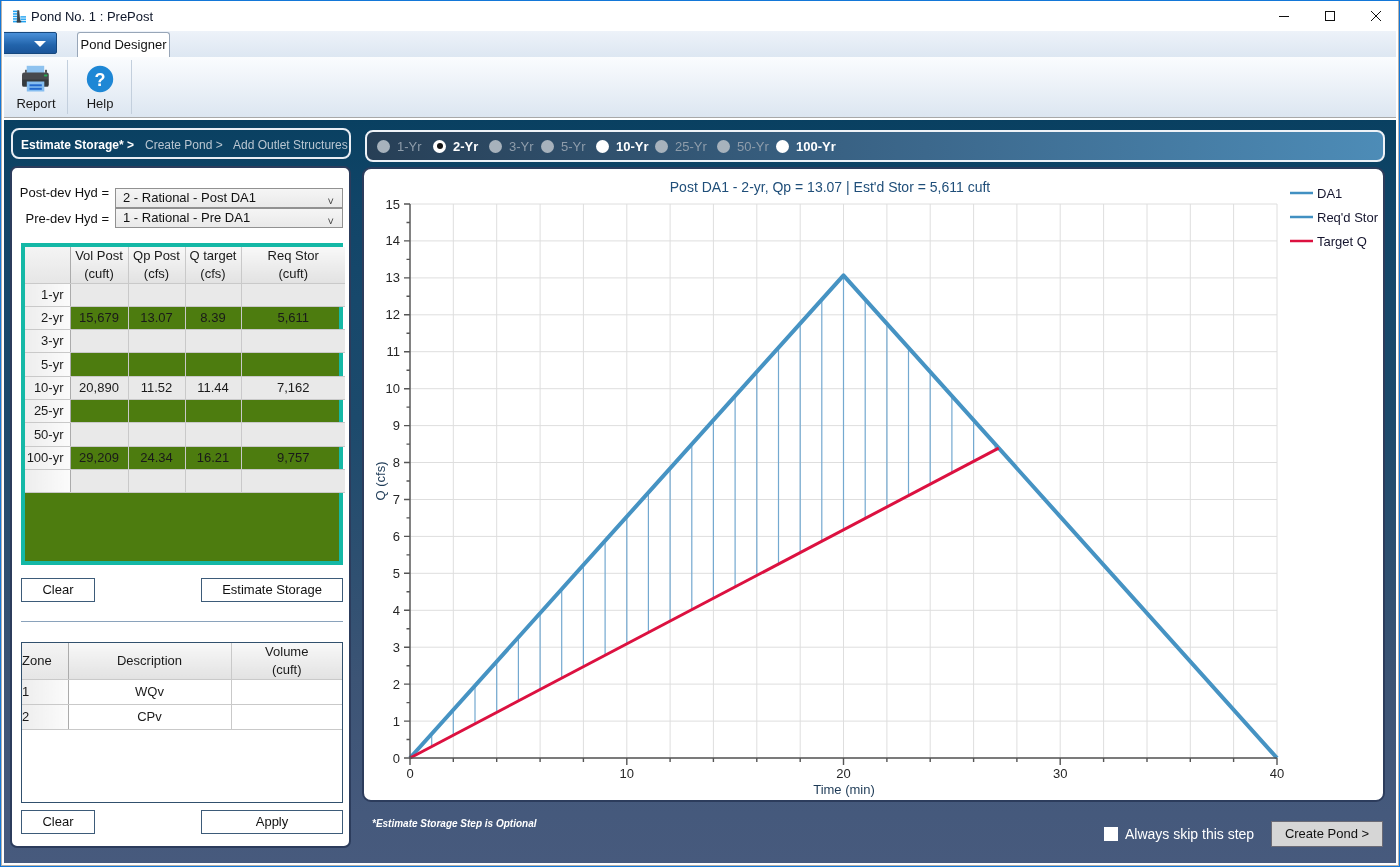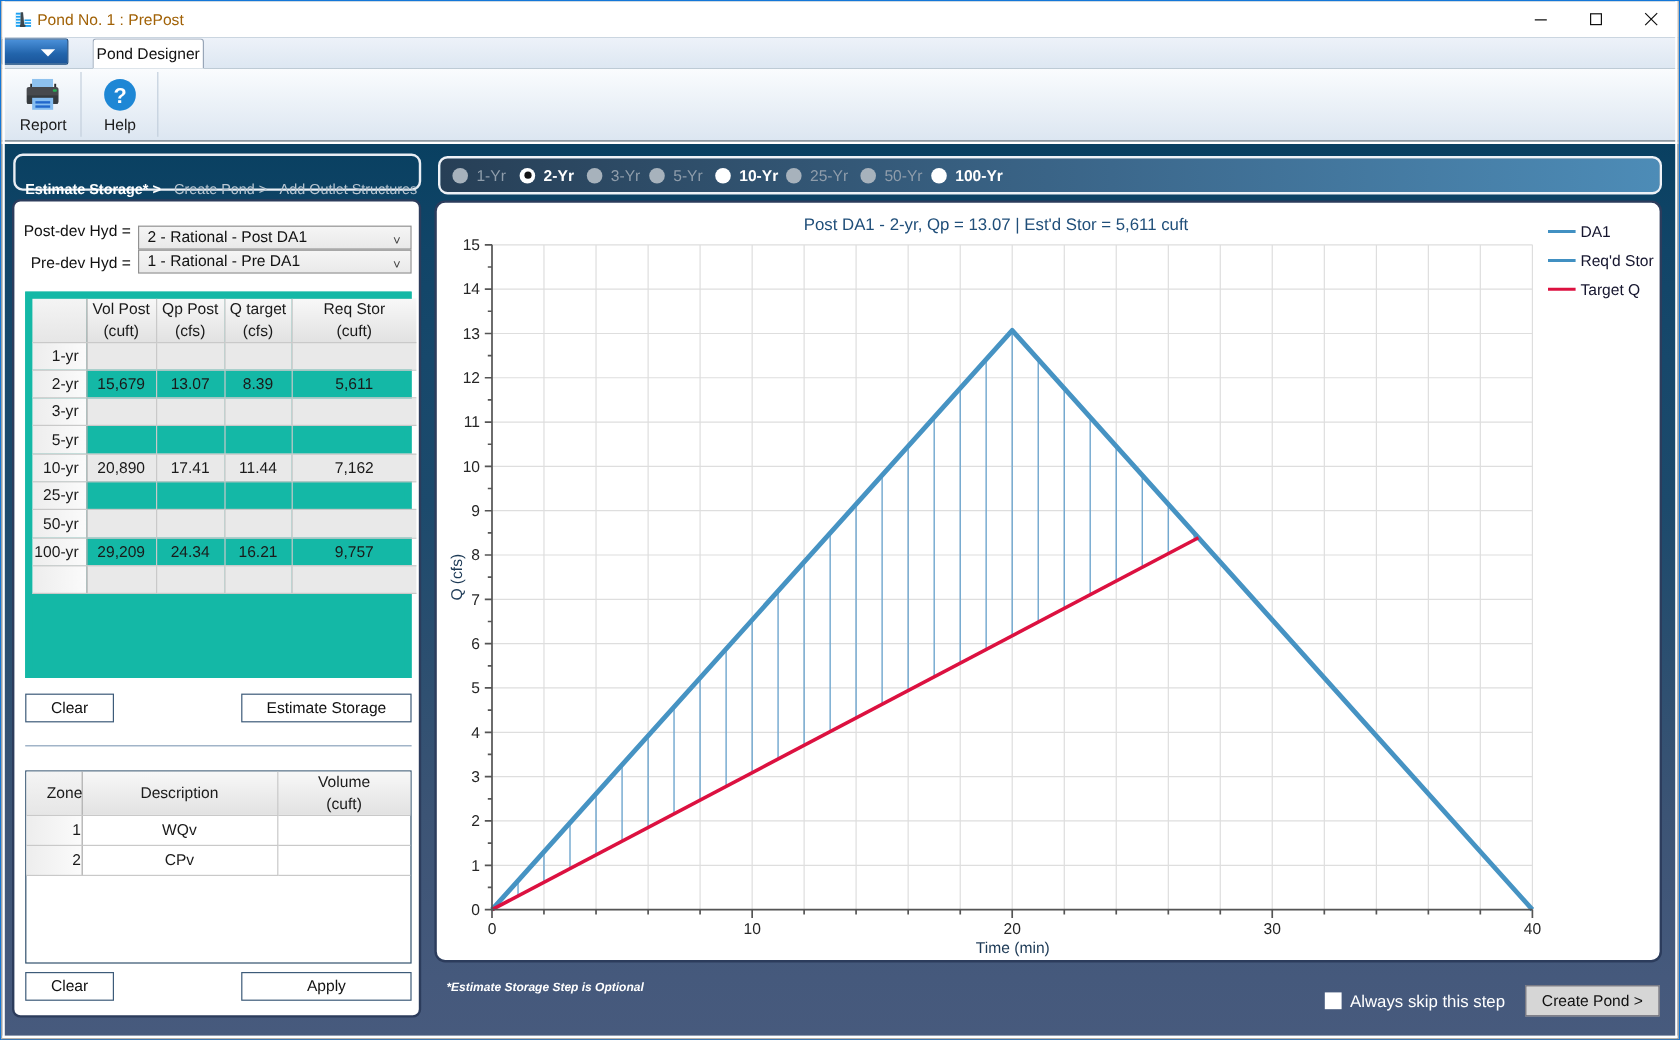--- a/index.html
+++ b/index.html
@@ -3,21 +3,21 @@
 <meta charset="utf-8">
 <style>
 * { margin:0; padding:0; box-sizing:border-box; }
 html,body { width:1400px; height:867px; overflow:hidden; }
 body { font-family:"Liberation Sans", sans-serif; position:relative; background:#0e3a5a; }
 #frame { position:absolute; left:0; top:0; width:1400px; height:867px; border:1px solid #1377d8; }
 
 
 #titlebar { position:absolute; left:1px; top:1px; width:1398px; height:30px; background:#ffffff; }
 #title-ico { position:absolute; left:12px; top:9px; width:13px; height:13px; }
-#title-txt { position:absolute; left:30px; top:8px; font-size:13px; color:#a16207; }
+#title-txt { position:absolute; left:30px; top:8px; font-size:13px; color:#0f172a; }
 .winbtn { position:absolute; top:0; width:46px; height:30px; }
 #btn-min { left:1260px; }
 #btn-max { left:1306px; }
 #btn-close { left:1352px; }
 
 
 #tabrow { position:absolute; left:1px; top:31px; width:1398px; height:26px; background:linear-gradient(#edf2f9,#dde7f2); }
 #menubtn { position:absolute; left:0px; top:1px; width:56px; height:22px; background:linear-gradient(#4a90d9,#2264ab 60%,#1b559a); border:1px solid #16487e; border-radius:2px; }
 #menubtn .tri { position:absolute; left:32px; top:8px; width:0; height:0; border-left:6px solid transparent; border-right:6px solid transparent; border-top:6px solid #fff; }
 #tab-pd { position:absolute; left:62px; top:1px; width:93px; height:25px; background:#fff; border:1px solid #98a6b8; border-bottom:none; border-radius:3px 3px 0 0; font-size:13px; color:#111; text-align:center; line-height:24px;margin-left:14px; }
@@ -31,43 +31,43 @@
 
 
 #content { position:absolute; left:1px; top:118px; width:1398px; height:748px; }
 #topwhite { position:absolute; left:0; top:0; width:1398px; height:2px; background:#fff; }
 #backdrop { position:absolute; left:0; top:2px; width:1398px; height:746px;
   background:linear-gradient(#094061 0%, #114568 12%, #17486b 24%, #1c4a6c 40%, #2c4f70 58%, #3c5475 75%, #45597c 93%, #475a7d 100%); }
 .edge { position:absolute; z-index:50; }
 
 
 #crumb { position:absolute; left:10px; top:10px; width:340px; height:31px; border:2px solid #e9eef4; border-radius:8px; }
-#crumb span { position:absolute; top:8px; font-size:12px; white-space:nowrap;margin-top:13px; }
+#crumb span { position:absolute; top:8px; font-size:12px; white-space:nowrap; }
 
 
 #spanel { position:absolute; left:9px; top:48px; width:341px; height:682px; background:#fff; border-radius:7px; border:2px solid #2c3c5c; }
 .combo { position:absolute; left:103px; width:228px; height:20px; background:linear-gradient(#f5f5f5,#e9e9e9); border:1px solid #919191; font-size:13px; color:#111; line-height:18px; padding-left:7px; }
 .combo .chev { position:absolute; right:8px; top:3px; font-size:11px; color:#444; }
 .deflabel { position:absolute; width:95px; text-align:right; font-size:13px; color:#111; }
 
 
-#mtable { position:absolute; left:9px; top:75px; width:322px; height:322px; border:6px solid #14b8a6; background:#14b8a6; }
+#mtable { position:absolute; left:9px; top:75px; width:322px; height:322px; border:4px solid #14b8a6; background:#4d7c0f; }
 
 #etable { position:absolute; left:9px; top:474px; width:322px; height:161px; border:1px solid #31506d; background:#fff; }
 
 table.grid { border-collapse:collapse; table-layout:fixed; font-size:13px; color:#1a1a1a; }
 table.grid td { border-right:1px solid #c9c9c9; border-bottom:1px solid #c9c9c9; text-align:center; vertical-align:middle; padding:0; line-height:1.35; height:23.3px; }
 table.grid td:last-child { border-right:none; }
 table.grid td.lab { background:linear-gradient(90deg,#ededed,#fbfbfb); border-right:1px solid #ababab; text-align:right; padding-right:6px; }
 table.grid tr.hdr td { background:linear-gradient(#f8f8f8,#e2e2e2); }
 table.grid tr.hdr td.lab { background:linear-gradient(#f4f4f4,#e6e6e6); }
 table.grid td.hdr2 { background:linear-gradient(#f8f8f8,#e2e2e2); }
 table.grid tr.odd td { background:#e9e9e9; }
 table.grid tr.odd td.lab { background:linear-gradient(90deg,#ededed,#fbfbfb); }
-table.grid td.labc { text-align:right; padding-right:0;padding-left:17px; }
+table.grid td.labc { text-align:left; padding-right:0; }
 
 .sbtn { position:absolute; height:24px; background:#fff; border:1px solid #3d5b79; font-size:13px; color:#111; text-align:center; line-height:22px; }
 
 
 #radiobar { position:absolute; left:364px; top:12px; width:1020px; height:32px; border:2px solid #eef2f7; border-radius:8px; background:linear-gradient(90deg,#273f56,#3c688c 55%,#4d8cb7); }
 .rgrp { position:absolute; top:0; height:28px; display:flex; align-items:center; }
 .rdo { width:13px; height:13px; border-radius:50%; margin-right:7px; position:relative; }
 .rdo.dis { background:#a7b2bc; }
 .rdo.en { background:#fff; }
 .rdo.sel { background:#fff; }
@@ -194,21 +194,21 @@
         <tr>
               <td class="lab">5-yr</td>
               <td></td>
               <td></td>
               <td></td>
               <td></td>
             </tr>
         <tr class="odd">
               <td class="lab">10-yr</td>
               <td>20,890</td>
-              <td>17.41</td>
+              <td>11.52</td>
               <td>11.44</td>
               <td>7,162</td>
             </tr>
         <tr>
               <td class="lab">25-yr</td>
               <td></td>
               <td></td>
               <td></td>
               <td></td>
             </tr>

